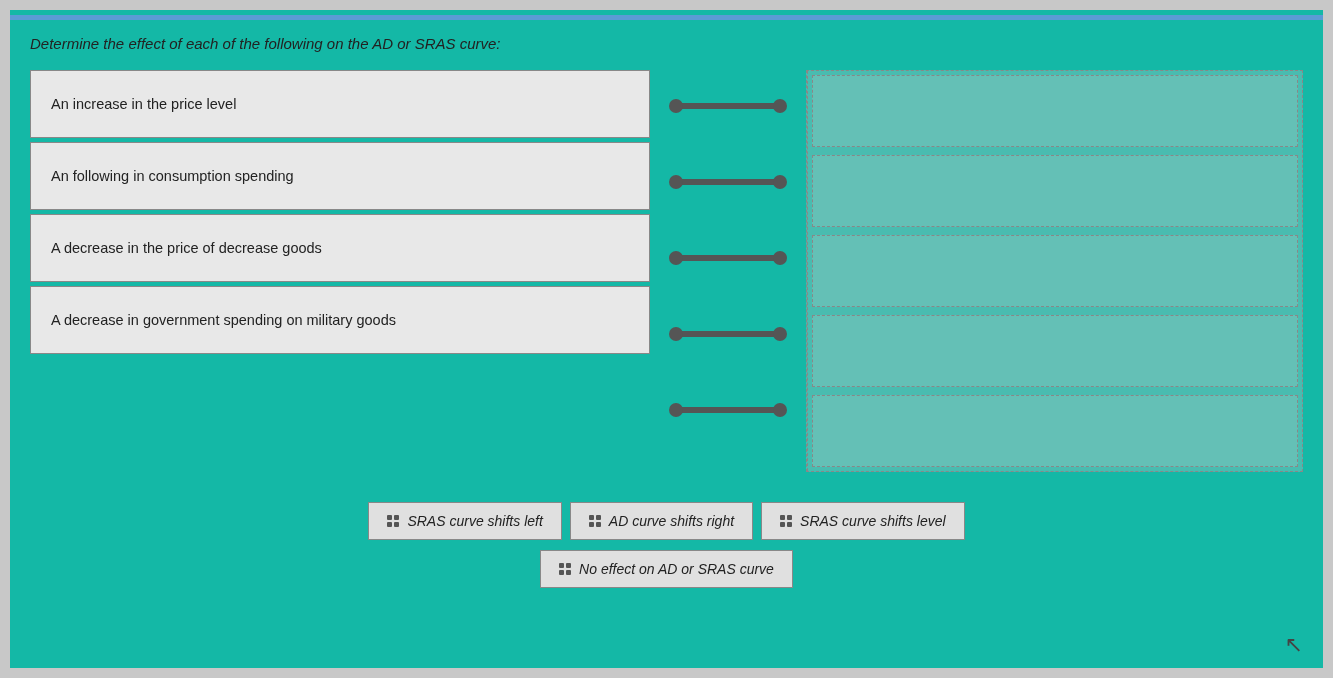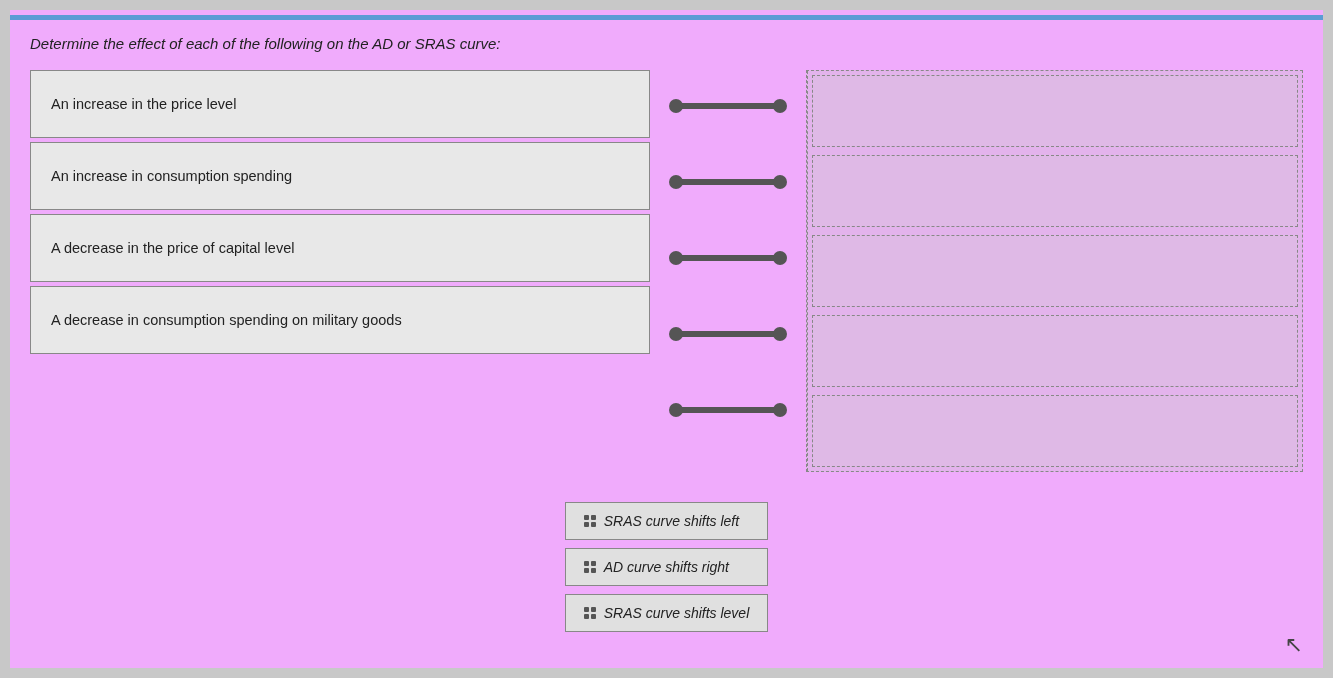--- a/index.html
+++ b/index.html
@@ -3,21 +3,21 @@
   <meta charset="utf-8">
   <style>
     * { box-sizing: border-box; margin: 0; padding: 0; }
     body {
       font-family: Arial, sans-serif;
       background: #c8c8c8;
       min-height: 678px;
       padding: 10px;
     }
     .page {
-      background: #f0abfc;
+      background: #14b8a6;
       padding: 15px 20px 20px 20px;
       min-height: 658px;
       position: relative;
     }
     .instruction {
       font-size: 15px;
       color: #222;
       margin-bottom: 18px;
       font-style: italic;
     }
@@ -100,21 +100,21 @@
     }
     .options-area {
       display: flex;
       flex-direction: column;
       align-items: center;
       gap: 10px;
       margin-top: 10px;
     }
     .options-row {
       display: flex;
-      flex-direction: column;
+      flex-direction: row;
       gap: 8px;
       justify-content: center;
     }
     .option-btn {
       border: 1.5px solid #888;
       background: #e0e0e0;
       padding: 10px 18px;
       font-size: 14px;
       color: #222;
       cursor: pointer;
@@ -161,27 +161,27 @@
     <span>Determine the effect of each of the following on the AD or SRAS curve:</span>
   </div>
 
   <div class="matching-area">
 
     <div class="left-col">
       <div class="left-item">
         <span>An increase in the price level</span>
       </div>
       <div class="left-item">
-        <span>An increase in consumption spending</span>
-      </div>
-      <div class="left-item">
-        <span>A decrease in the price of capital level</span>
-      </div>
-      <div class="left-item">
-        <span>A decrease in consumption spending on military goods</span>
+        <span>An following in consumption spending</span>
+      </div>
+      <div class="left-item">
+        <span>A decrease in the price of decrease goods</span>
+      </div>
+      <div class="left-item">
+        <span>A decrease in government spending on military goods</span>
       </div>
     </div>
 
     <div class="connector-col">
       <div class="connector-row">
         <div class="connector-line"></div>
       </div>
       <div class="connector-row">
         <div class="connector-line"></div>
       </div>
@@ -230,16 +230,27 @@
       <button class="option-btn">
         <span class="grid-icon">
           <span class="grid-dot"></span>
             <span class="grid-dot"></span>
           <span class="grid-dot"></span>
             <span class="grid-dot"></span>
         </span>
         <span>SRAS curve shifts level</span>
       </button>
     </div>
+    <div class="options-row">
+      <button class="option-btn">
+        <span class="grid-icon">
+          <span class="grid-dot"></span>
+            <span class="grid-dot"></span>
+          <span class="grid-dot"></span>
+            <span class="grid-dot"></span>
+        </span>
+        <span>No effect on AD or SRAS curve</span>
+      </button>
+    </div>
   </div>
 
   <div class="cursor-icon">↖</div>
 </div>
 
 </body></html>

